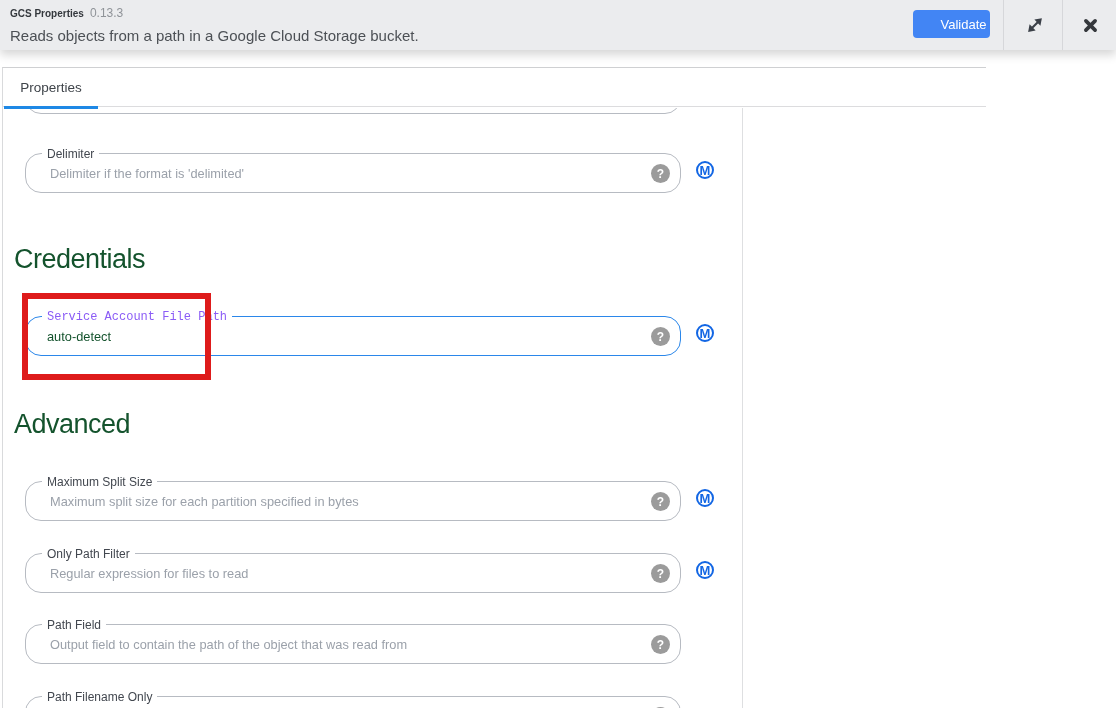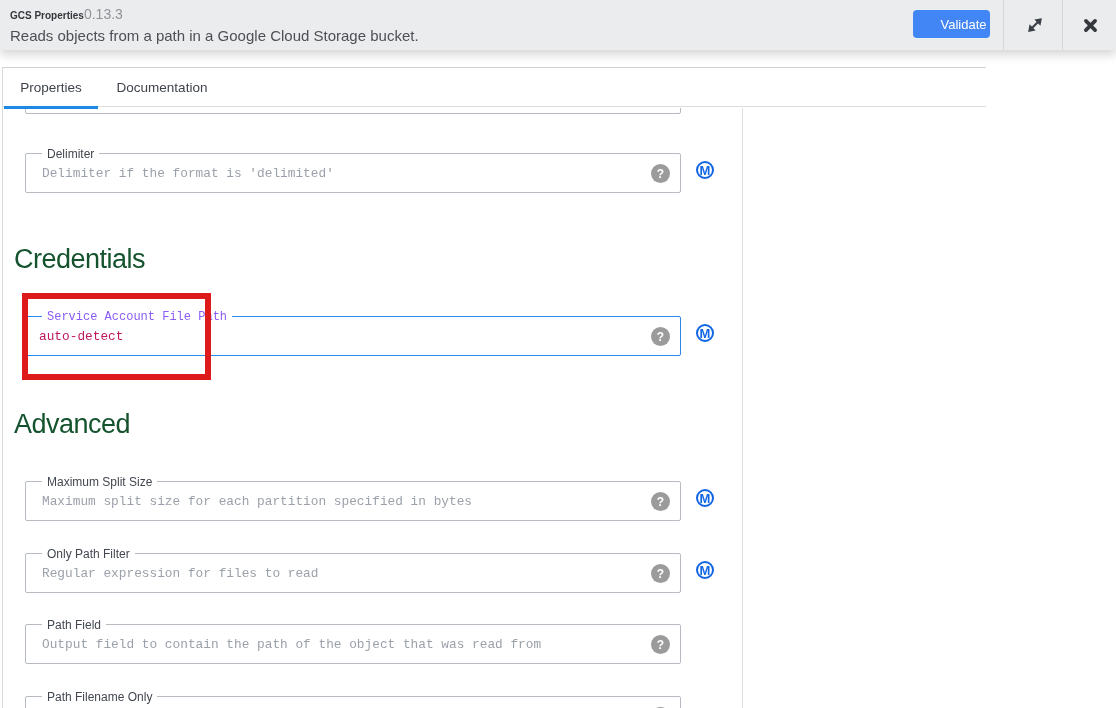--- a/index.html
+++ b/index.html
@@ -4,21 +4,21 @@
 <style>
   * { box-sizing: border-box; margin:0; padding:0; }
   html,body { width:1116px; height:708px; overflow:hidden; background:#fff;
     font-family:"Liberation Sans",sans-serif; position:relative; }
 
   
   .hdr { position:absolute; left:0; top:0; width:1116px; height:50px;
     background:#ebecee; box-shadow:0 5px 9px rgba(0,0,0,0.16); z-index:20; }
   .hdr-titlerow { position:absolute; left:10px; top:6px; display:flex; align-items:baseline; }
   .hdr-title { font-size:10px; font-weight:bold; color:#34383d; }
-  .hdr-version { font-size:14px; color:#8f9398; }
+  .hdr-version { font-size:12px; color:#8f9398; margin-left:6px; }
   .hdr-sub { position:absolute; left:10px; top:27px; font-size:15px; color:#4c5055; }
   .validate { position:absolute; left:913px; top:10px; width:77px; height:28px;
     background:#4285f4; border:0; border-radius:4px; color:#fff; font-size:13px;
     font-family:inherit; display:flex; align-items:center; justify-content:center;padding-left:24px; }
   .hdr-div { position:absolute; top:0; width:1px; height:50px; background:#d6d7da; }
   .hbtn { position:absolute; top:13px; width:24px; height:24px; display:flex;
     align-items:center; justify-content:center; }
 
   
   .panel { position:absolute; left:2px; top:67px; width:984px; height:641px;
@@ -30,24 +30,24 @@
   .tab-props { width:94px; }
   .tab-doc { width:128px; }
   .tab-indicator { position:absolute; left:1px; top:38px; width:94px; height:3px;
     background:#1e88e5; z-index:2; }
 
   .scroll { position:absolute; top:40px; left:0; right:0; bottom:0; overflow:hidden; }
   .vdivider { position:absolute; left:739px; top:0; bottom:0; width:1px; background:#dedfe1; }
 
   
   .fieldrow { position:absolute; left:22px; width:656px; height:40px; }
-  .box { position:relative; height:40px; border:1px solid #b7bbc2; border-radius:2px; background:#fff; }
-  .box input { position:absolute; left:4px; top:0; width:100%; height:100%; border:0; outline:0;
+  .box { position:relative; height:40px; border:1px solid #b7bbc2; border-radius:16px; background:#fff; }
+  .box input { position:absolute; left:12px; top:0; width:100%; height:100%; border:0; outline:0;
     background:transparent; padding:0 42px 0 12px; font-size:12.8px;
-    font-family:Liberation Mono, monospace; color:#be185d; }
+    font-family:Liberation Sans, sans-serif; color:#14532d; }
   .box input::placeholder { color:#9ba1aa; opacity:1; }
   .flabel { position:absolute; top:-8px; left:16px; background:#fff; padding:0 5px;
     font-size:12px; line-height:16px; color:#42474f; z-index:1; }
   .focused .box { border-color:#2b87ea; }
   .focused .flabel { color:#8b5cf6;font-family:Liberation Mono, monospace; }
   .focused .box input { padding-left:9px; }
   .help { position:absolute; right:10px; top:10px; width:19px; height:19px; border-radius:50%;
     background:#9b9b9b; color:#fff; font-size:12px; font-weight:bold;
     display:flex; align-items:center; justify-content:center; }
   .macro { position:absolute; left:671px; top:8px; width:18px; height:18px;
@@ -83,21 +83,20 @@
     <svg width="17" height="17" viewBox="0 0 24 24">
       <line x1="5.5" y1="5.5" x2="18.5" y2="18.5" stroke="#35383c" stroke-width="5.2" stroke-linecap="round"></line>
       <line x1="18.5" y1="5.5" x2="5.5" y2="18.5" stroke="#35383c" stroke-width="5.2" stroke-linecap="round"></line>
     </svg>
   </div>
 </div>
 
 <div class="panel">
   <div class="tabbar">
     <div class="tab tab-props">Properties</div>
-    <div class="tab tab-doc">Documentation</div>
     <div class="tab-indicator"></div>
   </div>
 
   <div class="scroll">
     <div class="vdivider"></div>
 
     <div class="fieldrow" style="top:-34px">
       <div class="box"></div>
     </div>
 

